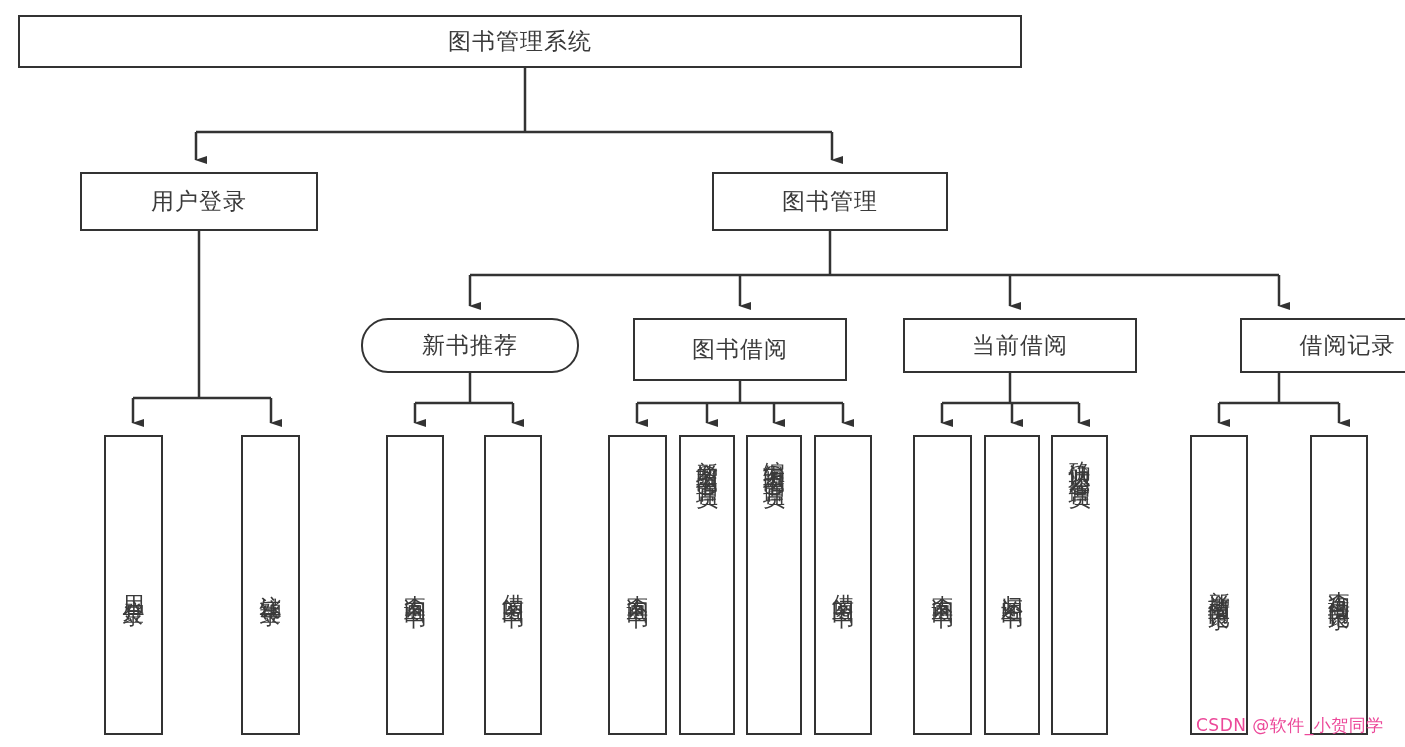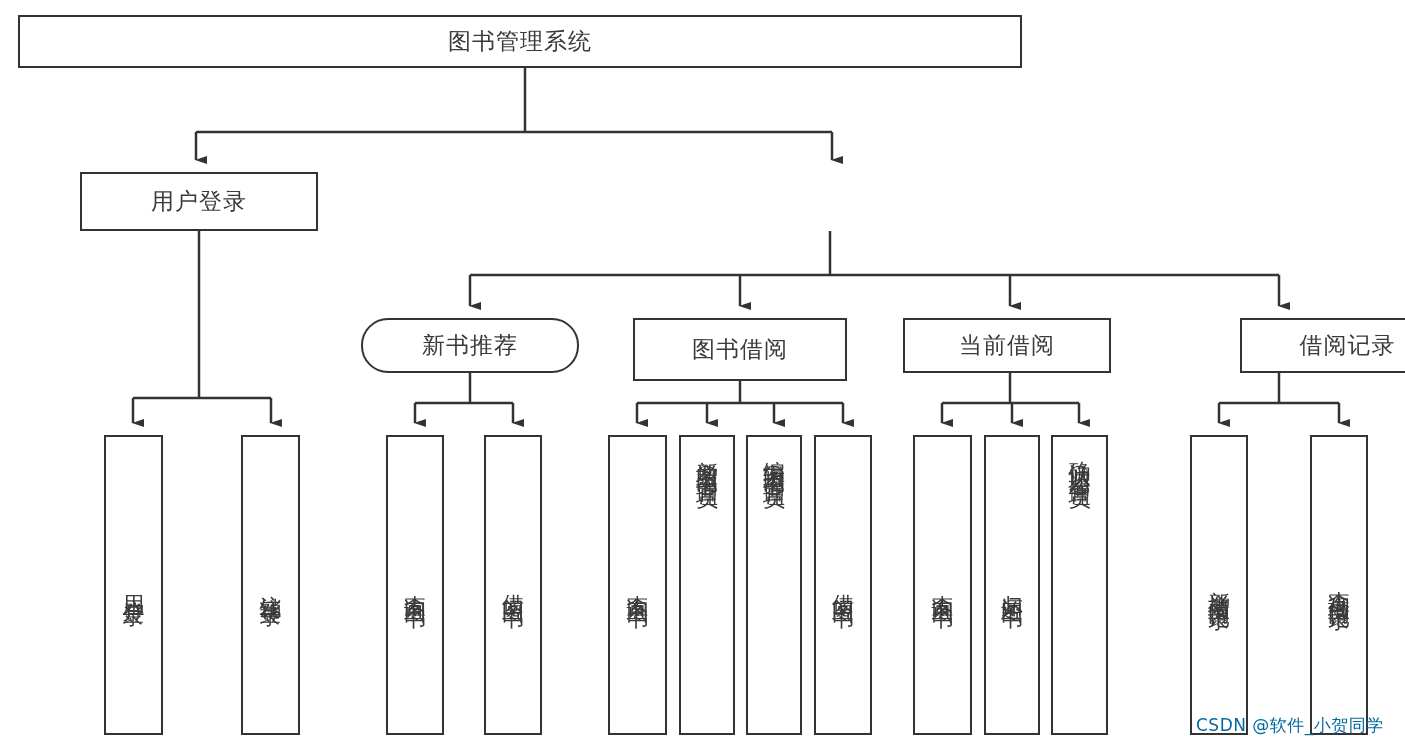--- a/index.html
+++ b/index.html
@@ -49,21 +49,21 @@
     display: block;
     white-space: nowrap;
   }
   .node .hlabel {
     display: block;
     white-space: nowrap;
   }
   .watermark {
     position: absolute;
     font-size: 17px;
-    color: #0369a1;
+    color: #ec4899;
     white-space: nowrap;
     letter-spacing: 0.5px;
   }
 </style>
 </head>
 <body>
 
 <div id="canvas">
 
   <svg id="edges" viewBox="0 0 1405 747" xmlns="http://www.w3.org/2000/svg">
@@ -116,28 +116,31 @@
     </g>
   </svg>
 
   <div class="node horiz" style="left:18px; top:15px; width:1004px; height:53px;">
     <span class="hlabel">图书管理系统</span>
   </div>
 
   <div class="node horiz" style="left:80px; top:172px; width:238px; height:59px;">
     <span class="hlabel">用户登录</span>
   </div>
+  <div class="node horiz" style="left:712px; top:172px; width:236px; height:59px;">
+    <span class="hlabel">图书管理</span>
+  </div>
 
   <div class="node horiz" style="left:361px; top:318px; width:218px; height:55px;border-radius:27px;">
     <span class="hlabel">新书推荐</span>
   </div>
   <div class="node horiz" style="left:633px; top:318px; width:214px; height:63px;">
     <span class="hlabel">图书借阅</span>
   </div>
-  <div class="node horiz" style="left:903px; top:318px; width:208px; height:55px;">
+  <div class="node horiz" style="left:903px; top:318px; width:234px; height:55px;">
     <span class="hlabel">当前借阅</span>
   </div>
   <div class="node horiz" style="left:1240px; top:318px; width:215px; height:55px;">
     <span class="hlabel">借阅记录</span>
   </div>
 
   <div class="node vert" style="left:104px; top:435px; width:59px; height:300px;">
     <span class="vlabel">用户登录</span>
   </div>
   <div class="node vert" style="left:241px; top:435px; width:59px; height:300px;">

